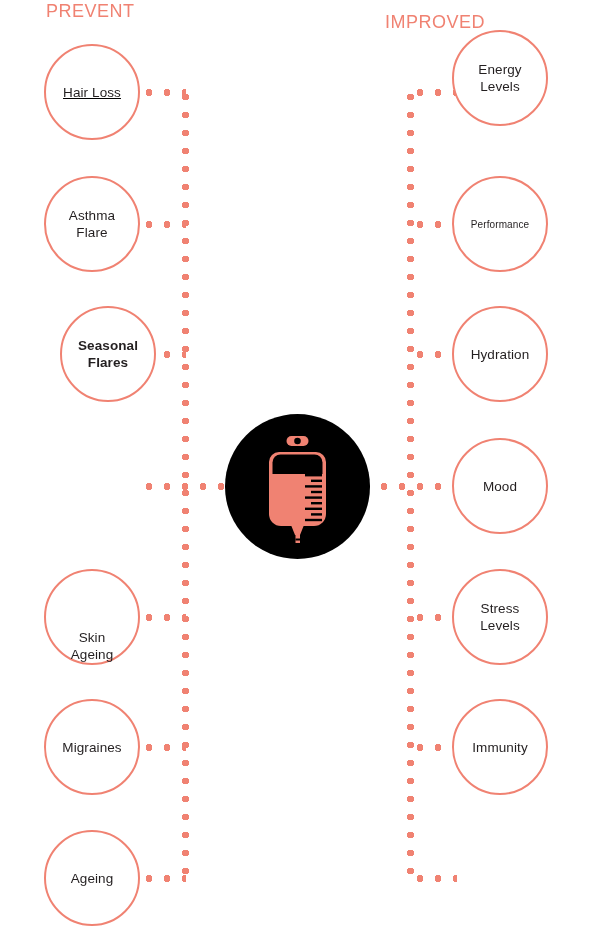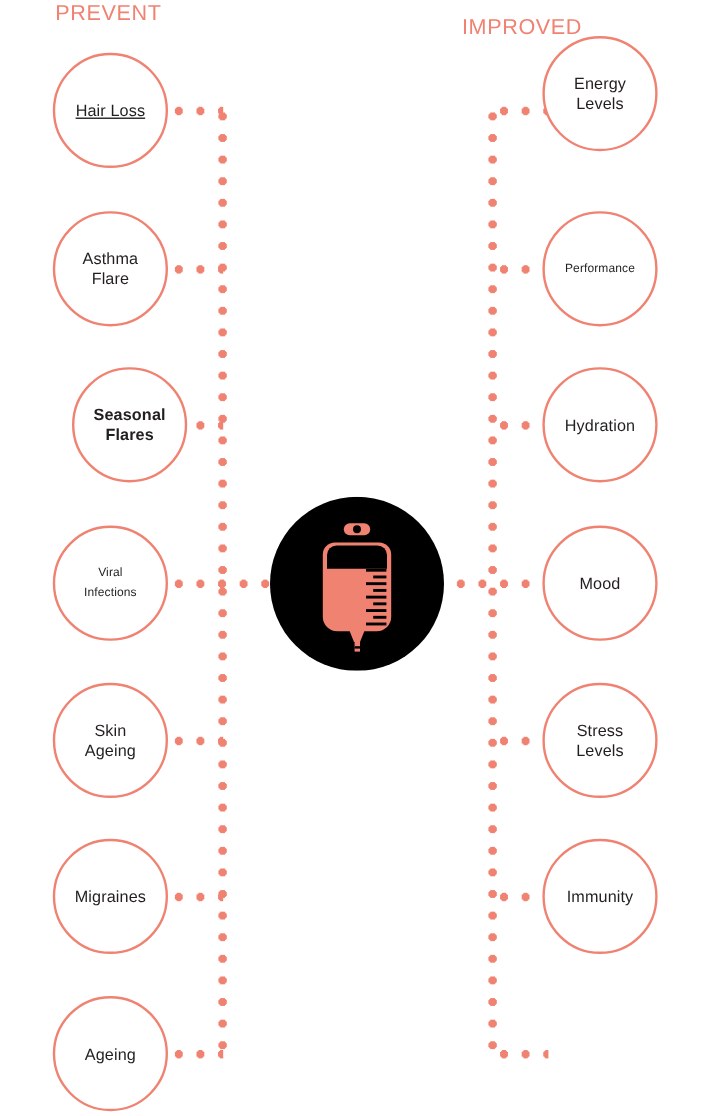--- a/index.html
+++ b/index.html
@@ -160,26 +160,22 @@
   <div class="node" style="left:44px; top:176px;">
     <span class="node-label">Asthma
 Flare</span>
   </div>
 
   <div class="node" style="left:60px; top:306px;font-weight:bold;">
     <span class="node-label">Seasonal
 Flares</span>
   </div>
 
-  <div class="node" style="left:44px; top:438px;">
-    <span class="node-label wide">Viral
-Infections</span>
-  </div>
-
-  <div class="node" style="left:44px; top:569px;">
+
+  <div class="node" style="left:44px; top:569px;align-items:flex-end;">
     <span class="node-label">Skin
 Ageing</span>
   </div>
 
   <div class="node" style="left:44px; top:699px;">
     <span class="node-label">Migraines</span>
   </div>
 
   <div class="node" style="left:44px; top:830px;">
     <span class="node-label">Ageing</span>

